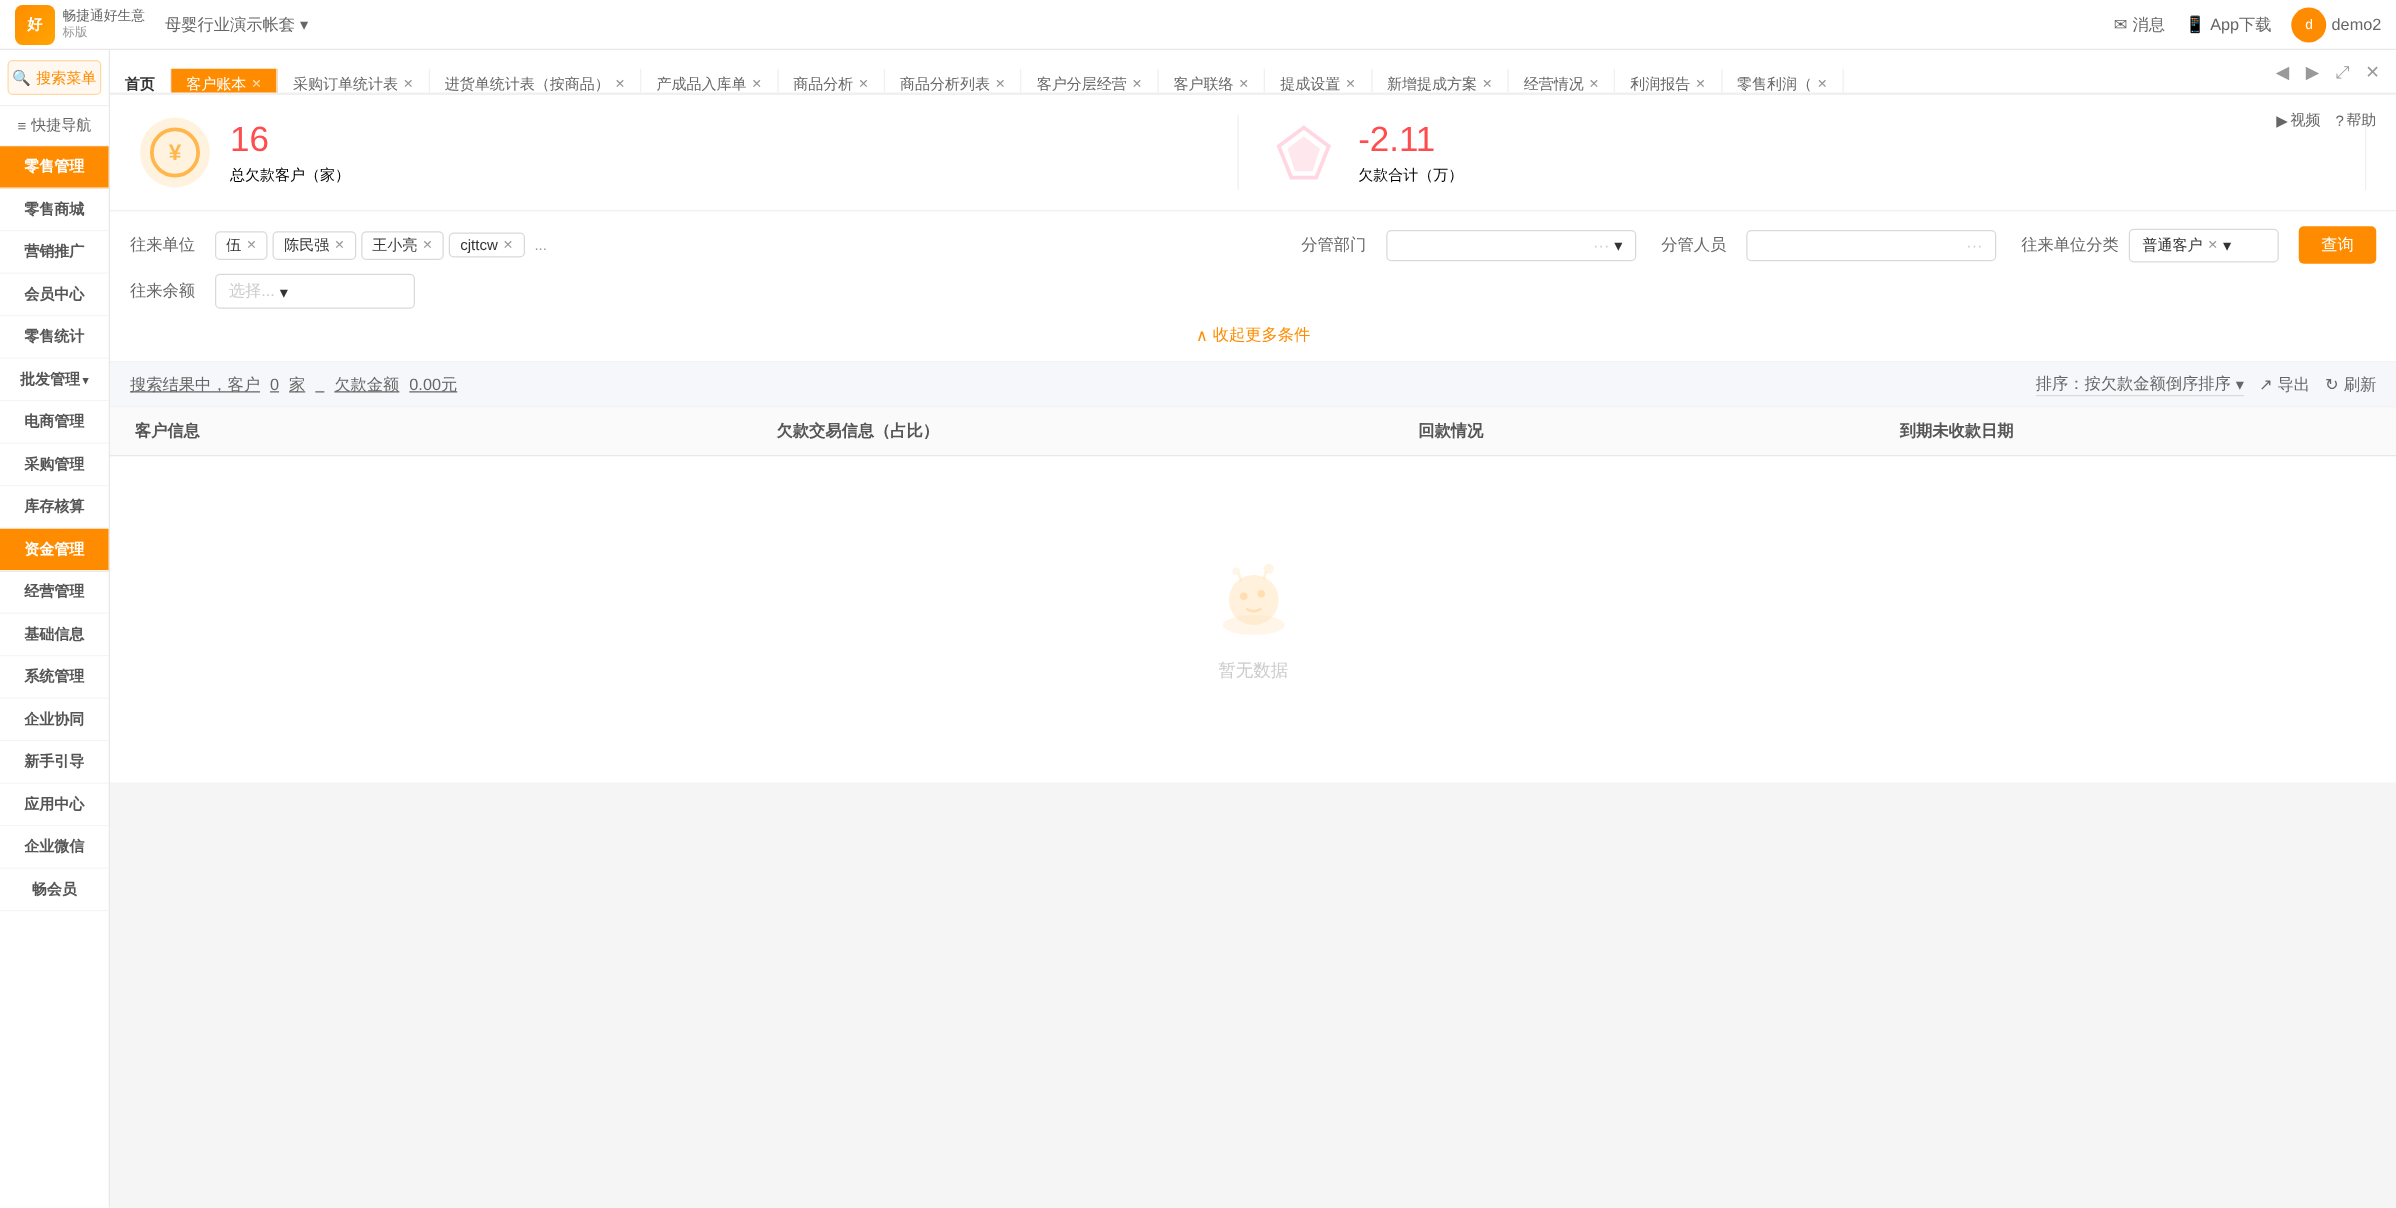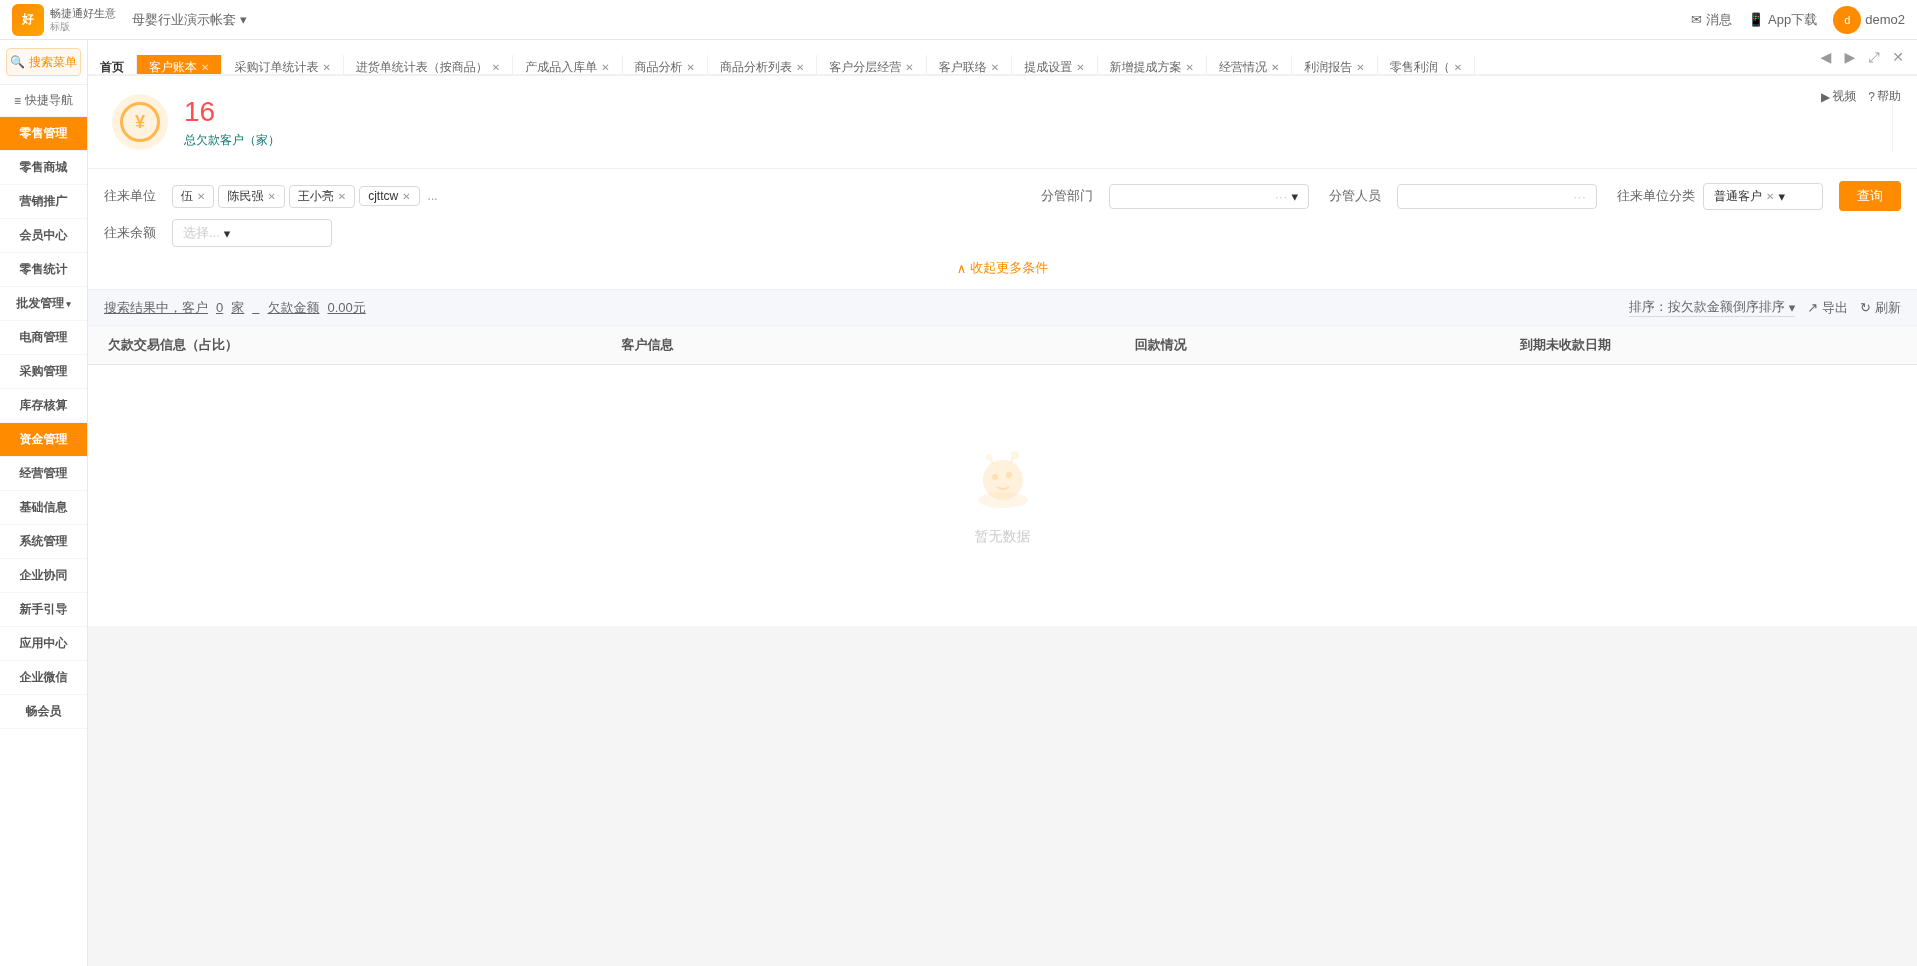--- a/index.html
+++ b/index.html
@@ -150,21 +150,21 @@
       padding: 0 24px;
       border-right: 1px solid #f0f0f0;
       min-height: 60px;
     }
     .stat-item:first-child { padding-left: 0; }
     .stat-item:last-child { border-right: none; }
     .stat-text { flex: 1; }
     .stat-number { font-size: 28px; font-weight: normal; color: #ff4d4f; line-height: 1.2; }
     .stat-number.negative { color: #ff4d4f; }
     .stat-number.black { color: #333; text-decoration: underline; }
-    .stat-label { font-size: 12px; color: #0f766e; margin-top: 4px; }
+    .stat-label { font-size: 12px; color: #000000; margin-top: 4px; }
     .stats-bar-right { display: flex; align-items: center; gap: 12px; font-size: 12px; color: #666; position: absolute; right: 16px; top: 12px; }
     .stats-help-link { cursor: pointer; color: #666; display: flex; align-items: center; gap: 2px; }
 
     
     .filter-area {
       background: #fff;
       padding: 12px 16px;
       border-bottom: 1px solid #f0f0f0;
     }
     .filter-row {
@@ -451,20 +451,33 @@
 <div class="main-content">
 
   <div class="stats-bar">
     <div class="stat-item">
       <div class="coin-icon">
         <div class="coin-inner">¥</div>
       </div>
       <div class="stat-text">
         <div class="stat-number">16</div>
         <div class="stat-label">总欠款客户（家）</div>
+      </div>
+    </div>
+    <div class="stat-item">
+
+      <div style="width:56px;height:56px;display:flex;align-items:center;justify-content:center;">
+        <svg width="50" height="50" viewBox="0 0 50 50">
+          <polygon points="25,5 45,20 35,45 15,45 5,20" fill="none" stroke="#ffb0c8" stroke-width="3" opacity="0.5"></polygon>
+          <polygon points="25,12 38,22 32,40 18,40 12,22" fill="#ffb0c8" opacity="0.3"></polygon>
+        </svg>
+      </div>
+      <div class="stat-text">
+        <div class="stat-number negative">-2.11</div>
+        <div class="stat-label">欠款合计（万）</div>
       </div>
     </div>
     <div class="stats-bar-right">
       <div class="stats-help-link">
         <span>▶</span>
         <span>视频</span>
       </div>
       <div class="stats-help-link">
         <span>?</span>
         <span>帮助</span>
@@ -550,22 +563,22 @@
       </div>
       <div class="result-action-btn">
         <span>↻</span>
         <span>刷新</span>
       </div>
     </div>
   </div>
 
   <div class="data-table">
     <div class="table-header">
+      <div>客户信息</div>
       <div>欠款交易信息（占比）</div>
-      <div>客户信息</div>
       <div>回款情况</div>
       <div>到期未收款日期</div>
     </div>
 
     <div class="empty-state">
       <div>
         <svg width="80" height="80" viewBox="0 0 80 80" opacity="0.4">
           <circle cx="40" cy="35" r="20" fill="#ffb74d" opacity="0.5"></circle>
           <ellipse cx="40" cy="55" rx="25" ry="8" fill="#ffb74d" opacity="0.3"></ellipse>
           <circle cx="32" cy="32" r="3" fill="#ff8c00" opacity="0.6"></circle>

